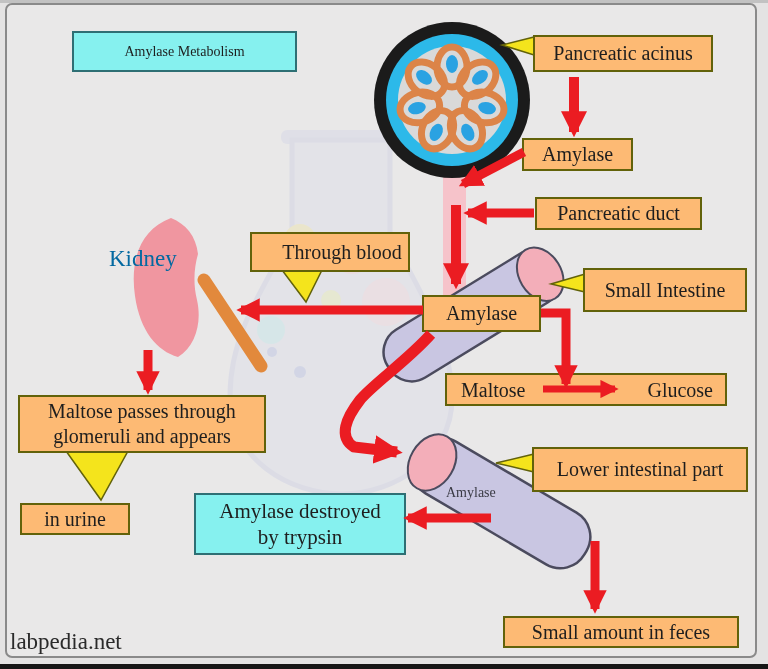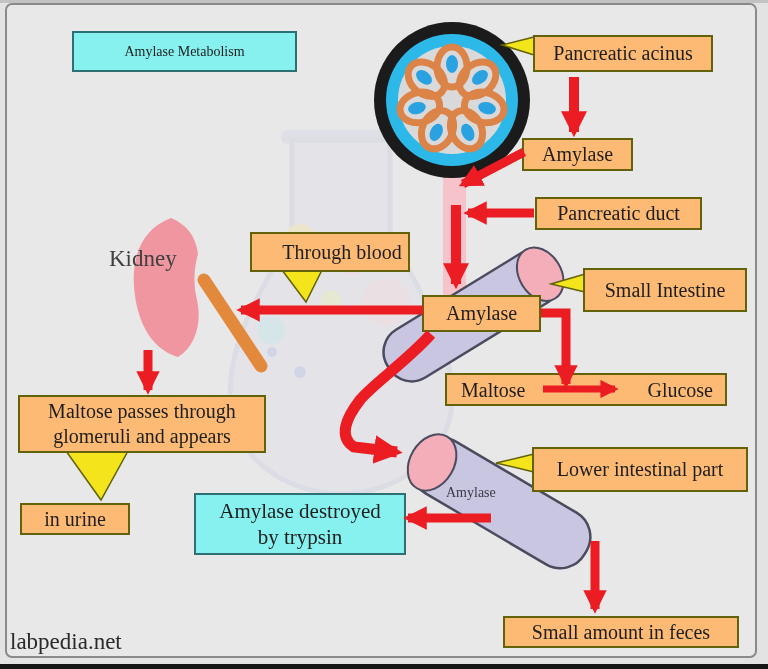--- a/index.html
+++ b/index.html
@@ -15,21 +15,21 @@
   }
   .topstrip{position:absolute;left:0;top:0;width:768px;height:3px;background:#c2c2c2;}
   .bottomstrip{position:absolute;left:0;top:664px;width:768px;height:5px;background:#161616;}
   svg.layer{position:absolute;left:0;top:0;}
   .box{
     position:absolute;display:flex;flex-direction:column;align-items:center;justify-content:center;
     box-sizing:border-box;text-align:center;color:#1e1e1e;line-height:1.25;
   }
   .yellow{background:#fdba74;border:2px solid #62620a;}
   .cyan{background:#86f1ef;border:2px solid #2e6f74;}
-  .plain-label{position:absolute;color:#404040;}
+  .plain-label{position:absolute;color:#0369a1;}
   .fs20{font-size:20px;} .fs21{font-size:21px;} .fs22{font-size:14px;} .fs23{font-size:23px;}
   .mg span{position:absolute;top:50%;transform:translateY(-50%);}
 </style>
 </head>
 <body>
 
 <div class="stage">
   <div class="topstrip"></div>
   <div class="frame"></div>
 

